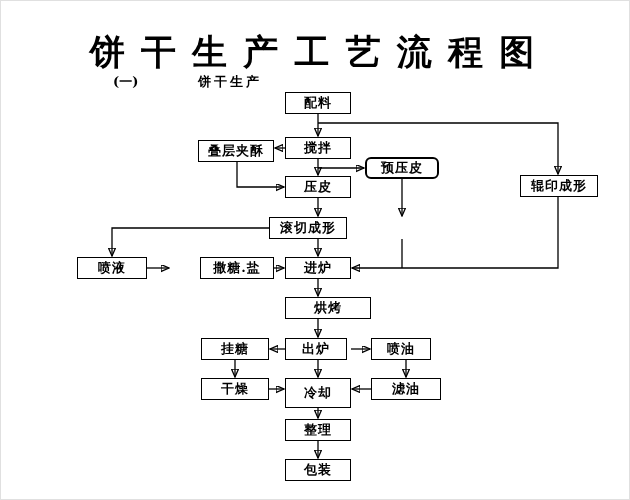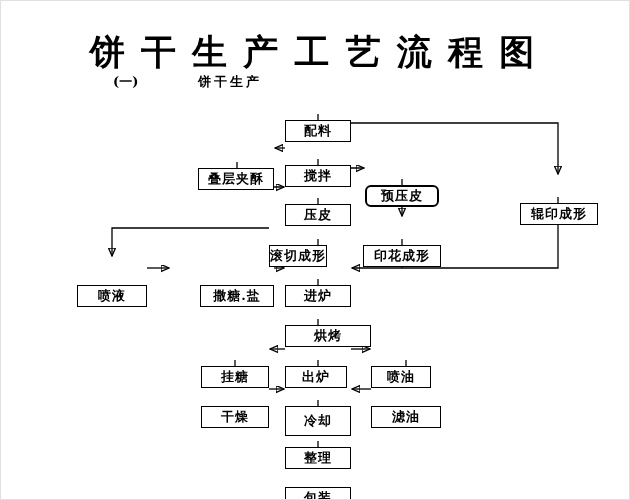--- a/index.html
+++ b/index.html
@@ -33,21 +33,20 @@
     border:1.4px solid #000;
     background:#fff;
     display:flex;
     align-items:center;
     justify-content:center;
     font-size:13px;
     font-weight:bold;
     color:#000;
     letter-spacing:1px;
     z-index:2;
-    margin-top:28px;
   }
   .node.bold-border{border-width:2.6px;border-radius:6px;}
   #edges{
     position:absolute;left:0;top:0;width:630px;height:500px;
     z-index:1;
   }
   #edges path{
     stroke:#000;
     stroke-width:1.3;
     fill:none;
@@ -94,22 +93,21 @@
     <path d="M317,399 L317,417" marker-end="url(#arrow)"></path>
     <path d="M317,440 L317,457" marker-end="url(#arrow)"></path>
   </svg>
 
   <div class="node" style="left:284px;top:91px;width:66px;height:22px">配料</div>
   <div class="node" style="left:284px;top:136px;width:66px;height:22px">搅拌</div>
   <div class="node" style="left:197px;top:139px;width:76px;height:22px">叠层夹酥</div>
   <div class="node bold-border" style="left:364px;top:156px;width:74px;height:22px">预压皮</div>
   <div class="node" style="left:284px;top:175px;width:66px;height:22px">压皮</div>
   <div class="node" style="left:519px;top:174px;width:78px;height:22px">辊印成形</div>
-  <div class="node" style="left:268px;top:216px;width:58px;height:22px">滚切成形</div>
-  <div class="node" style="left:362px;top:216px;width:78px;height:22px">印花成形</div>
+  <div class="node" style="left:268px;top:216px;width:78px;height:22px">滚切成形</div>
   <div class="node" style="left:76px;top:256px;width:70px;height:22px">喷液</div>
   <div class="node" style="left:199px;top:256px;width:74px;height:22px">撒糖.盐</div>
   <div class="node" style="left:284px;top:256px;width:66px;height:22px">进炉</div>
   <div class="node" style="left:284px;top:296px;width:86px;height:22px">烘烤</div>
   <div class="node" style="left:200px;top:337px;width:68px;height:22px">挂糖</div>
   <div class="node" style="left:284px;top:337px;width:62px;height:22px">出炉</div>
   <div class="node" style="left:370px;top:337px;width:60px;height:22px">喷油</div>
   <div class="node" style="left:200px;top:377px;width:68px;height:22px">干燥</div>
   <div class="node" style="left:284px;top:377px;width:66px;height:30px">冷却</div>
   <div class="node" style="left:284px;top:418px;width:66px;height:22px">整理</div>

